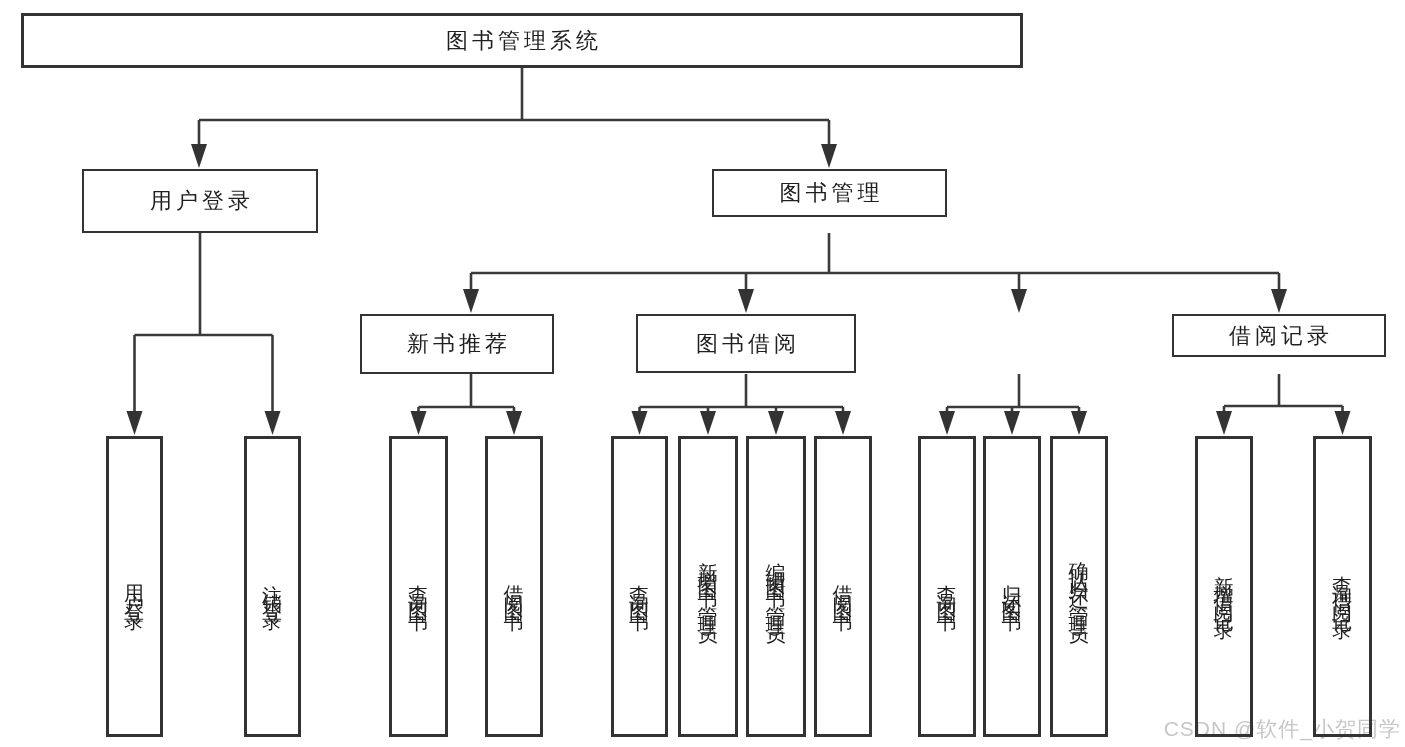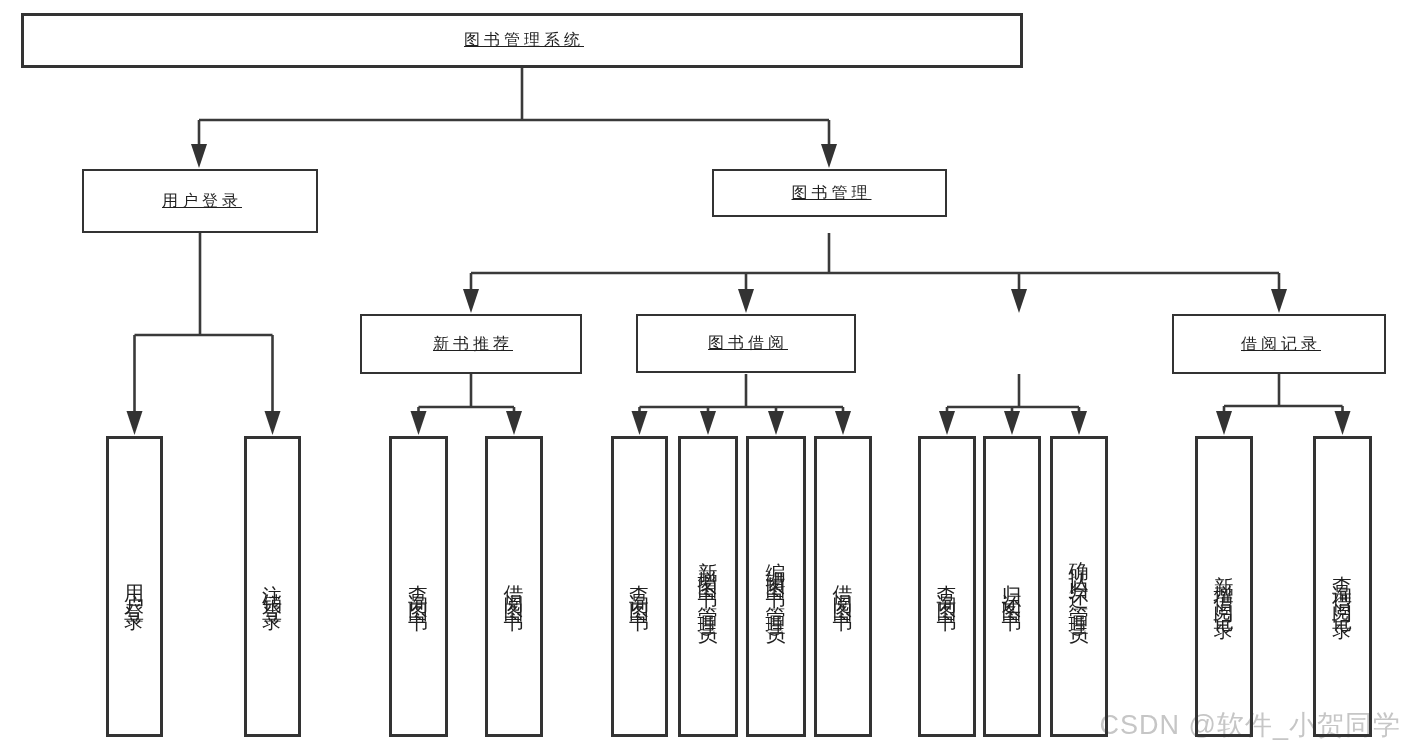--- a/index.html
+++ b/index.html
@@ -9,32 +9,32 @@
     font-family:"Liberation Sans","DejaVu Sans",sans-serif;
     color:#1f1f1f;
   }
   svg.wires { position:absolute; left:0; top:0; z-index:1; }
   .node {
     position:absolute; z-index:2; box-sizing:border-box;
     background:#ffffff; border:2.5px solid #333333;
     display:flex; align-items:center; justify-content:center;
   }
   .node.h span {
-    font-size:16px; letter-spacing:4px; text-indent:4px;
-    white-space:nowrap; color:#1f1f1f;text-decoration:underline;
+    font-size:22px; letter-spacing:4px; text-indent:4px;
+    white-space:nowrap; color:#1f1f1f;
   }
   .node.v { border-width:3px; }
   .node.v span {
     writing-mode:vertical-rl; text-orientation:mixed;
     font-size:20px; line-height:1; letter-spacing:9px; color:#1f1f1f;
   }
   .node.root { border-width:3px; }
   .watermark {
     position:absolute; right:4px; bottom:4px; z-index:5;
-    font-size:27px; letter-spacing:1px; color:#c6c6c6;
+    font-size:21px; letter-spacing:1px; color:#c6c6c6;
     mix-blend-mode:darken; white-space:nowrap;
   }
 </style>
 </head>
 <body>
 
 <div class="canvas">
 
   <svg class="wires" width="1405" height="747" viewBox="0 0 1405 747">
     <g stroke="#3a3a3a" stroke-width="2.6" fill="none">
@@ -106,27 +106,27 @@
     <span>图书管理系统</span>
   </div>
 
   <div class="node h" style="left:82px;top:169px;width:236px;height:64px">
     <span>用户登录</span>
   </div>
   <div class="node h" style="left:712px;top:169px;width:235px;height:48px">
     <span>图书管理</span>
   </div>
 
-  <div class="node h" style="left:360px;top:314px;width:222px;height:60px">
+  <div class="node h" style="left:360px;top:314px;width:194px;height:60px">
     <span>新书推荐</span>
   </div>
   <div class="node h" style="left:636px;top:314px;width:220px;height:59px">
     <span>图书借阅</span>
   </div>
-  <div class="node h" style="left:1172px;top:314px;width:214px;height:60px">
+  <div class="node h" style="left:1172px;top:314px;width:214px;height:43px">
     <span>借阅记录</span>
   </div>
 
   <div class="node v" style="left:106px;top:436px;width:57px;height:301px">
     <span>用户登录</span>
   </div>
   <div class="node v" style="left:244px;top:436px;width:57px;height:301px">
     <span>注销登录</span>
   </div>
 

